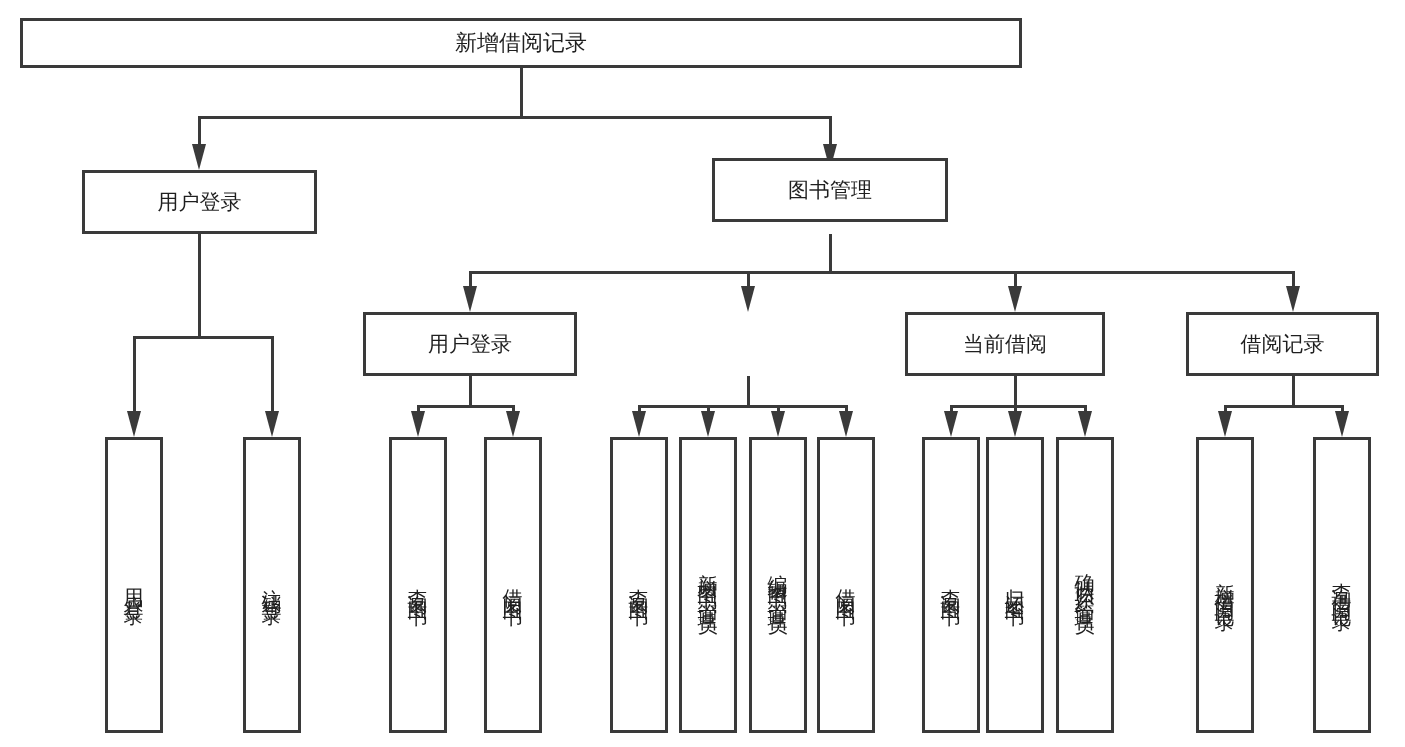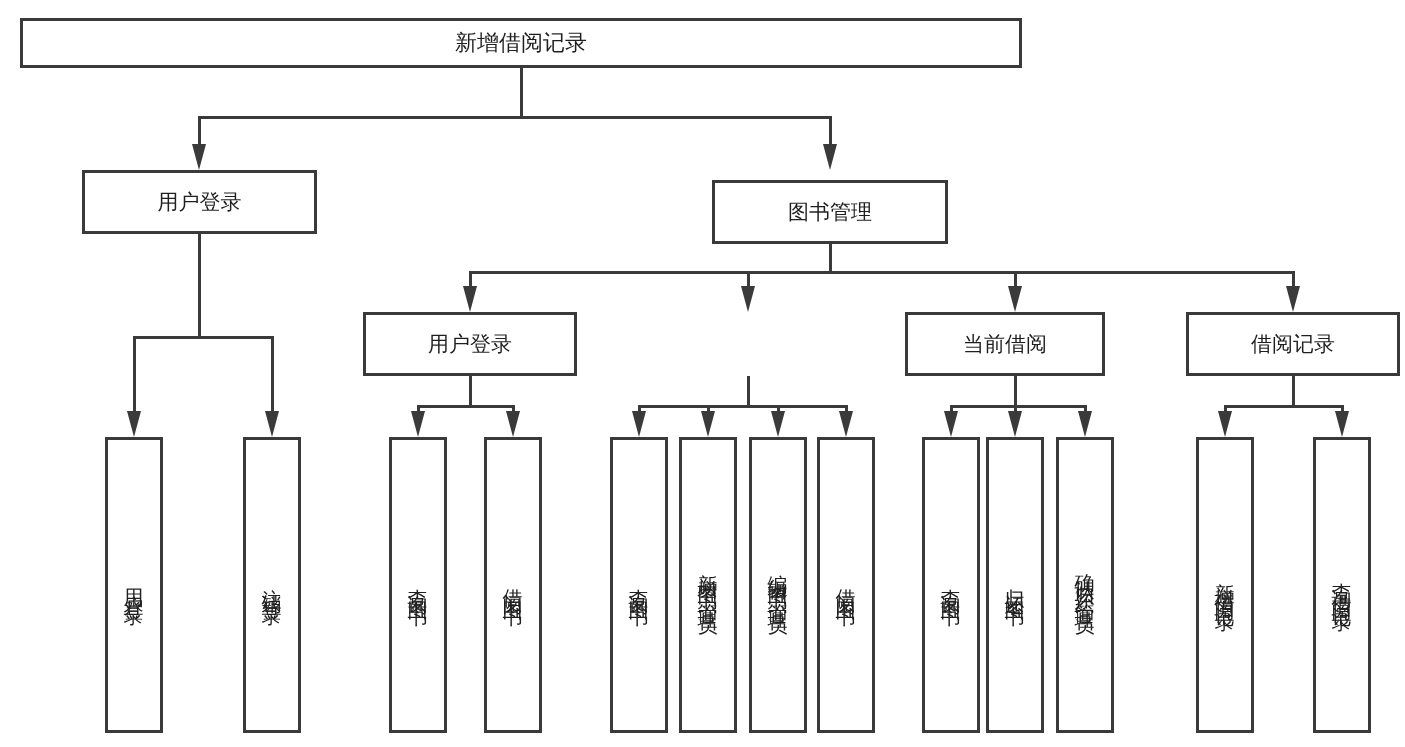--- a/index.html
+++ b/index.html
@@ -115,31 +115,31 @@
     <polygon class="arrowhead" points="1335,411 1349,411 1342,437"></polygon>
   </svg>
 
   <div class="node hnode root-node" style="left:20px; top:18px; width:1002px; height:50px;">
     <span>新增借阅记录</span>
   </div>
 
   <div class="node hnode" style="left:82px; top:170px; width:235px; height:64px;">
     <span>用户登录</span>
   </div>
-  <div class="node hnode" style="left:712px; top:180px; width:236px; height:64px;">
+  <div class="node hnode" style="left:712px; top:158px; width:236px; height:64px;">
     <span>图书管理</span>
   </div>
 
   <div class="node hnode" style="left:363px; top:312px; width:214px; height:64px;">
     <span>用户登录</span>
   </div>
   <div class="node hnode" style="left:905px; top:312px; width:200px; height:64px;">
     <span>当前借阅</span>
   </div>
-  <div class="node hnode" style="left:1186px; top:312px; width:214px; height:64px;">
+  <div class="node hnode" style="left:1186px; top:312px; width:193px; height:64px;">
     <span>借阅记录</span>
   </div>
 
   <div class="node vnode" style="left:105px; top:437px; width:58px; height:296px;">
     <span>用户登录</span>
   </div>
   <div class="node vnode" style="left:243px; top:437px; width:58px; height:296px;">
     <span>注销登录</span>
   </div>
 

